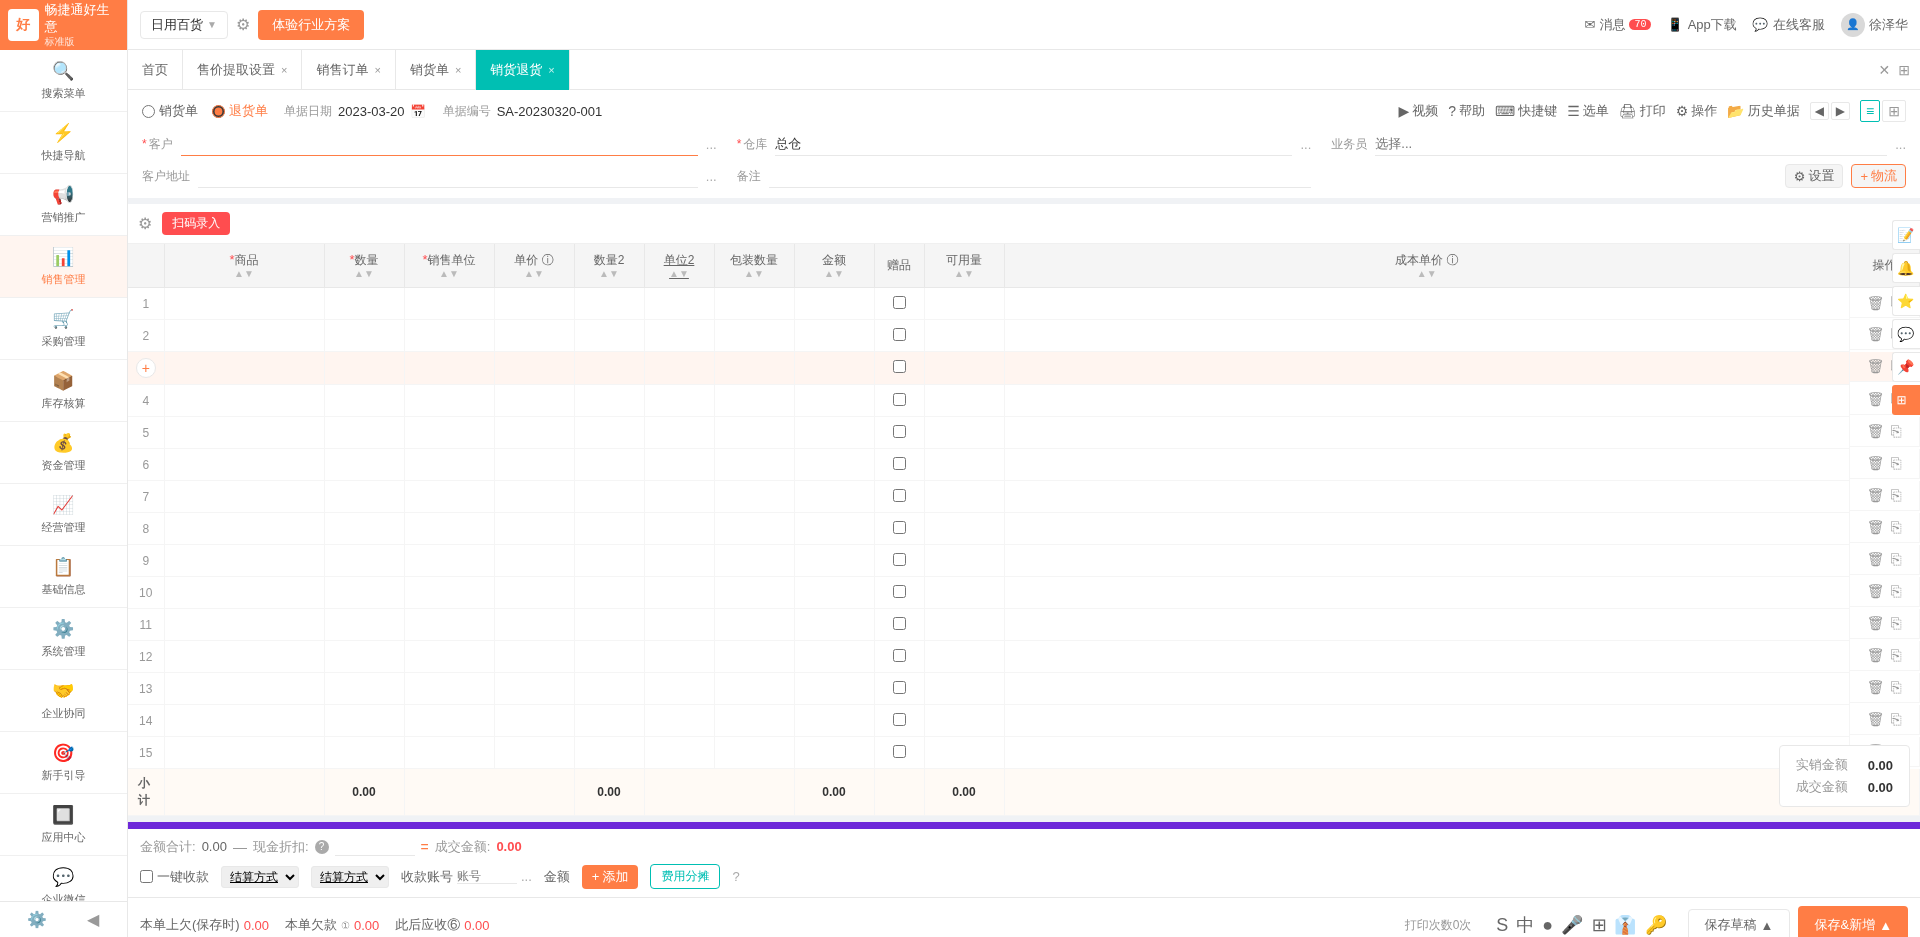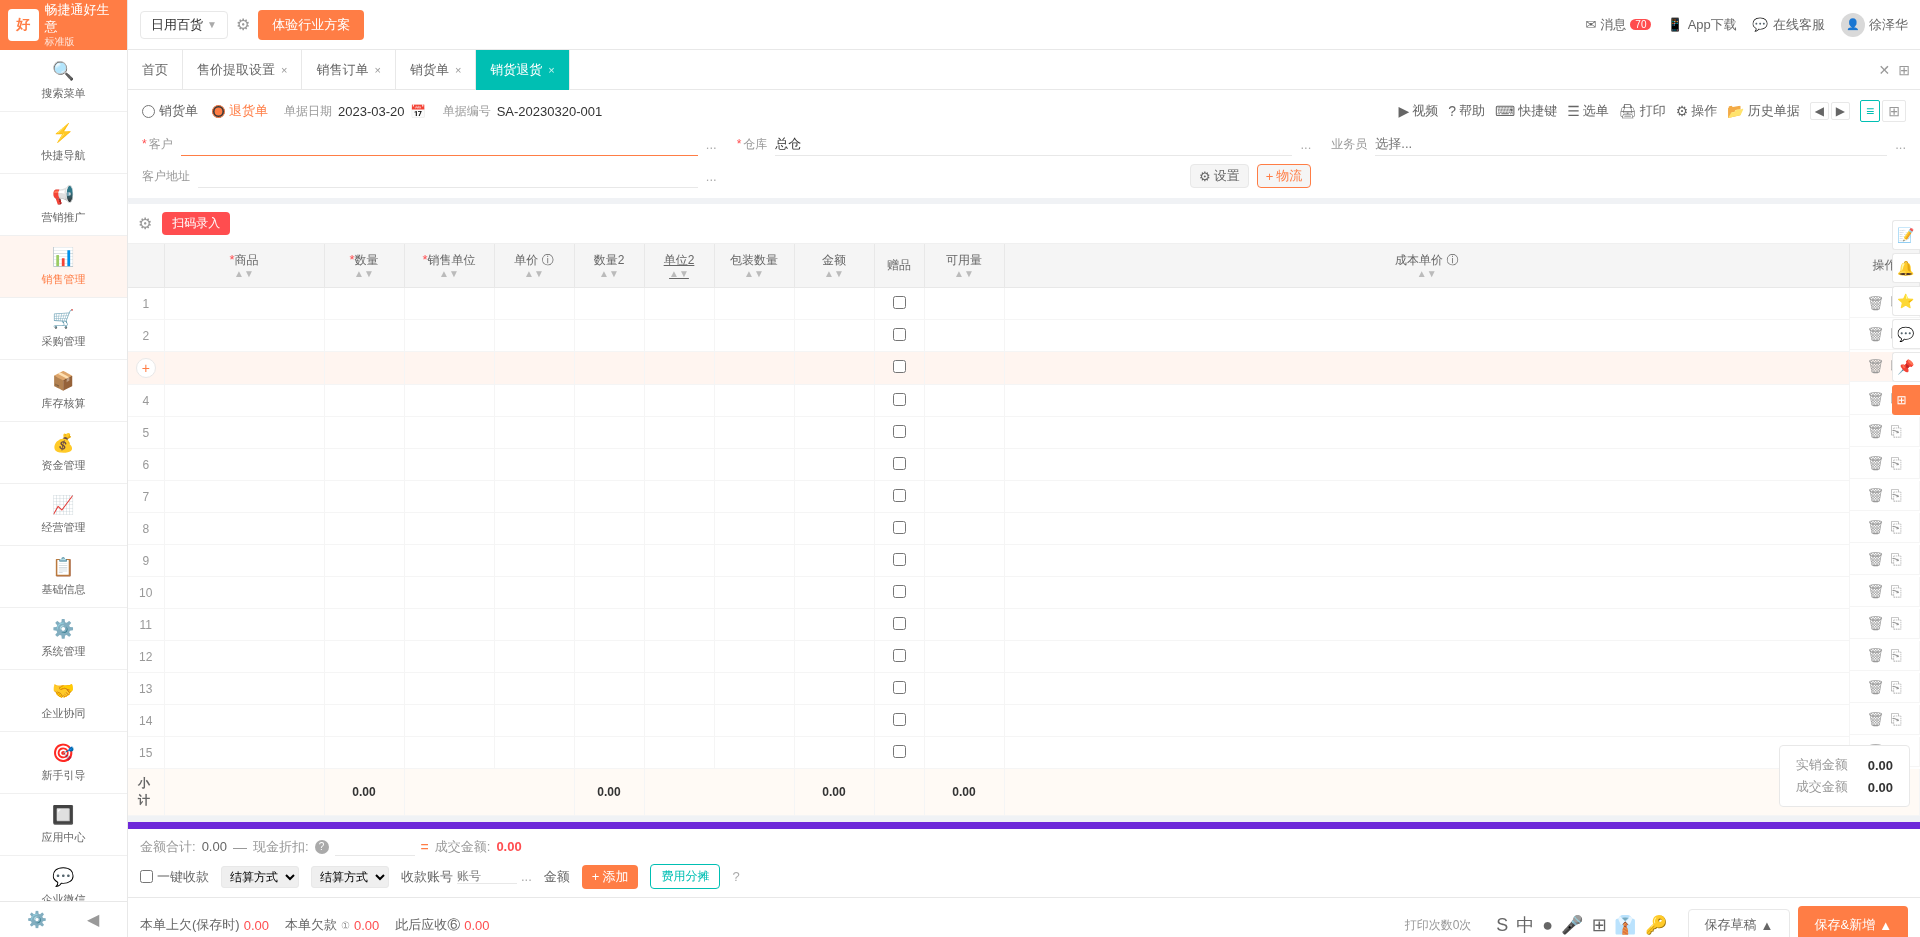--- a/index.html
+++ b/index.html
@@ -22,21 +22,21 @@
     .main { flex: 1; display: flex; flex-direction: column; overflow: hidden; }
 
     
     .topbar { height: 50px; background: #fff; border-bottom: 1px solid #e8e8e8; display: flex; align-items: center; padding: 0 12px; gap: 10px; }
     .topbar-left { display: flex; align-items: center; gap: 8px; flex: 1; }
     .topbar-daily { display: flex; align-items: center; gap: 4px; color: #333; font-size: 13px; border: 1px solid #e8e8e8; border-radius: 4px; padding: 4px 10px; }
     .topbar-settings { color: #999; font-size: 16px; cursor: pointer; }
     .topbar-btn { background: #ff7d45; color: #fff; border: none; border-radius: 4px; padding: 6px 14px; cursor: pointer; font-size: 13px; }
     .topbar-right { display: flex; align-items: center; gap: 16px; }
     .topbar-right .tr-item { display: flex; align-items: center; gap: 4px; color: #666; cursor: pointer; font-size: 13px; }
-    .badge { background: #ff4d4f; color: #fff; border-radius: 10px; font-size: 10px; padding: 0 5px; min-width: 16px; text-align: center; }
+    .badge { background: #ff4d4f; color: #fff; border-radius: 10px; font-size: 10px; padding: 0 5px; min-width: 16px; text-align: center; font-family: Liberation Mono, monospace; }
     .avatar { width: 24px; height: 24px; border-radius: 50%; background: #d9d9d9; display: flex; align-items: center; justify-content: center; color: #666; font-size: 11px; }
 
     
     .tabbar { height: 40px; background: #fff; border-bottom: 1px solid #e8e8e8; display: flex; align-items: center; padding: 0 0 0 0; }
     .tab-item { height: 40px; display: flex; align-items: center; padding: 0 14px; cursor: pointer; color: #666; border-right: 1px solid #e8e8e8; font-size: 13px; gap: 6px; white-space: nowrap; }
     .tab-item.active { background: #00bfb3; color: #fff; }
     .tab-item .tab-close { font-size: 11px; color: rgba(255,255,255,0.8); cursor: pointer; }
     .tab-item:not(.active) .tab-close { color: #999; }
     .tabbar-actions { margin-left: auto; display: flex; align-items: center; padding: 0 10px; gap: 8px; }
     .tabbar-actions span { color: #999; cursor: pointer; font-size: 16px; }
@@ -71,21 +71,21 @@
     .bottom-bar { background: #fff; border-top: 7px solid #6d28d9; padding: 8px 12px; }
     .bottom-bar-top { display: flex; align-items: center; gap: 16px; margin-bottom: 8px; }
     .bb-item { display: flex; align-items: center; gap: 6px; font-size: 12px; color: #666; }
     .bb-item label { color: #999; }
     .bb-item .minus { color: #999; font-size: 14px; }
     .bb-item .equals { color: #ff7d45; font-size: 14px; }
     .bb-item input { border: none; border-bottom: 1px solid #e8e8e8; width: 80px; outline: none; font-size: 12px; padding: 2px 0; }
     .bottom-bar-bottom { display: flex; align-items: center; gap: 12px; }
     .bbb-item { display: flex; align-items: center; gap: 4px; font-size: 12px; color: #666; }
     .bbb-item input[type="checkbox"] { accent-color: #ff7d45; }
-    .bbb-item select { border: 1px solid #e8e8e8; border-radius: 3px; padding: 2px 4px; font-size: 12px; outline: none; }
+    .bbb-item select { border: 1px solid #e8e8e8; border-radius: 3px; padding: 2px 4px; font-size: 12px; outline: none; text-decoration: underline; }
     .bbb-item .dots-btn { color: #aaa; cursor: pointer; }
     .add-btn { background: #ff7d45; color: #fff; border: none; border-radius: 4px; padding: 3px 10px; cursor: pointer; font-size: 12px; display: flex; align-items: center; gap: 3px; }
     .fee-btn { border: 1px solid #00bfb3; color: #00bfb3; background: #fff; border-radius: 4px; padding: 3px 10px; cursor: pointer; font-size: 12px; }
     .sp-row { display: flex; align-items: center; justify-content: space-between; gap: 20px; font-size: 12px; padding: 2px 0; }
     .sp-label { color: #999; }
     .sp-val { color: #333; font-weight: bold; }
 
     
     .footer { background: #fff; border-top: 1px solid #e8e8e8; padding: 8px 12px; display: flex; align-items: center; gap: 20px; }
     .footer-info { display: flex; align-items: center; gap: 16px; flex: 1; font-size: 12px; color: #666; }
@@ -329,20 +329,24 @@
           <span class="field-dots">...</span>
         </div>
       </div>
 
       <div style="display:grid;grid-template-columns:1fr 1fr 1fr;gap:12px 20px;">
         <div class="field-row">
           <span class="field-label">客户地址</span>
           <input class="field-input" type="text" style="">
           <span class="field-dots">...</span>
         </div>
+        <div class="field-row">
+          <span class="field-label">备注</span>
+          <input class="field-input" type="text" style="">
+        </div>
         <div style="display:flex;align-items:center;justify-content:flex-end;gap:8px;">
           <button class="field-set-btn">
             <span>⚙</span>
             <span>设置</span>
           </button>
           <button class="field-set-btn" style="color:#ff7d45;border-color:#ff7d45;">
             <span>+</span>
             <span>物流</span>
           </button>
         </div>

